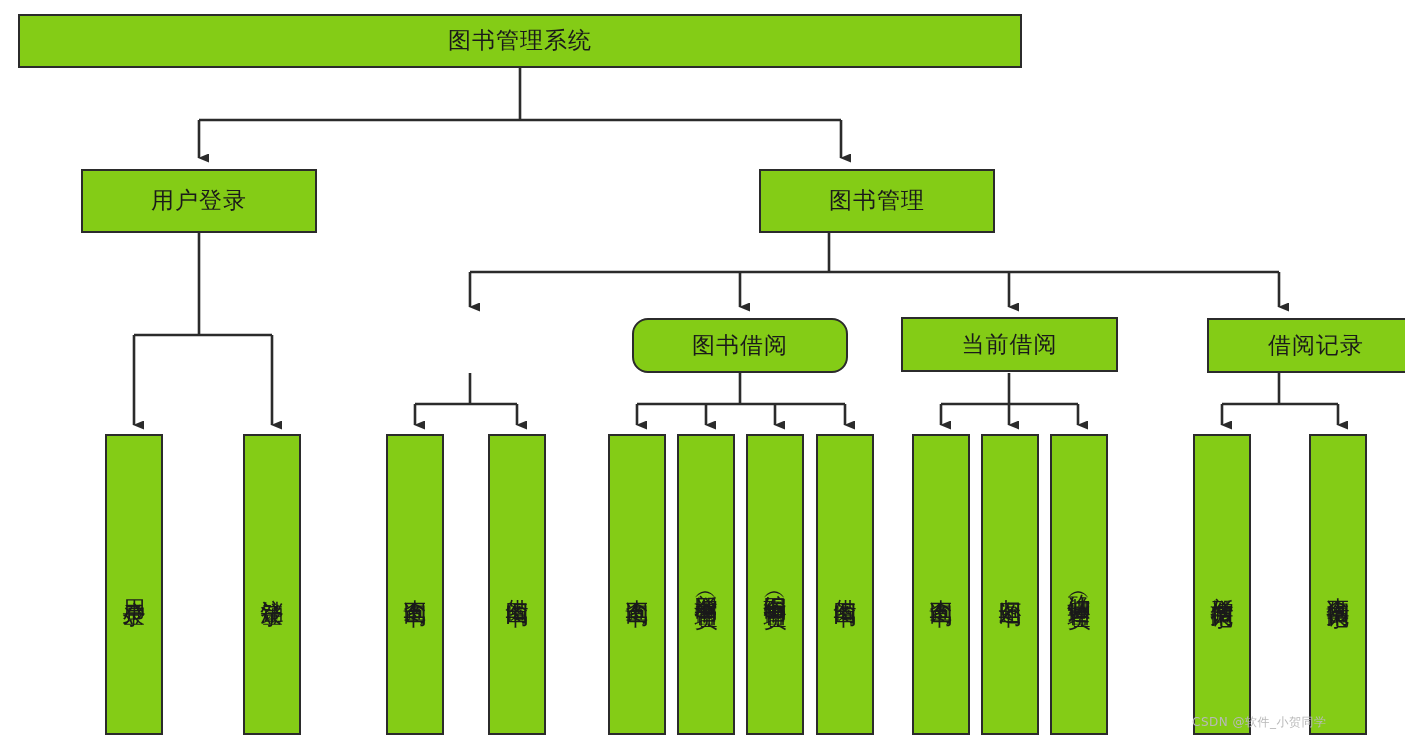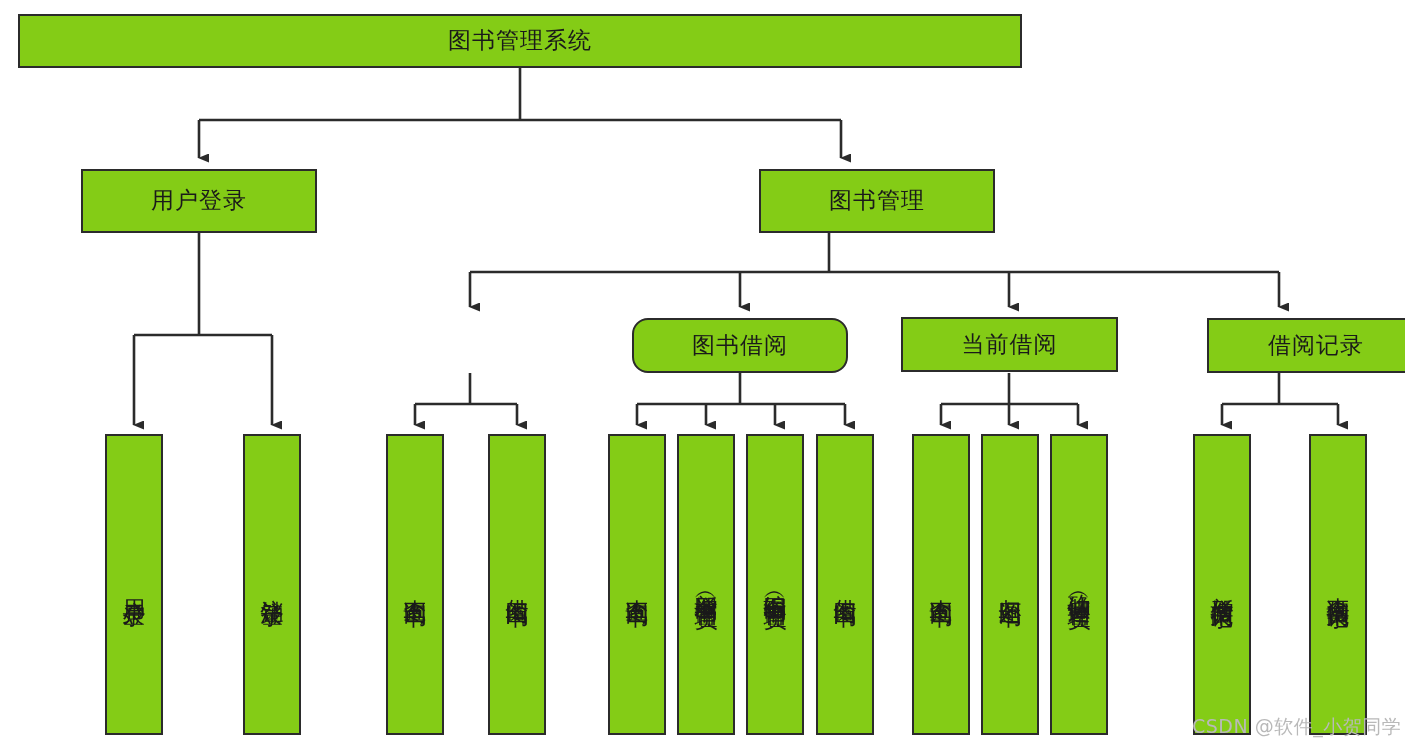--- a/index.html
+++ b/index.html
@@ -51,21 +51,21 @@
   }
   .node.vert .lbl {
     writing-mode: vertical-rl;
     text-orientation: upright;
     display: block;
   }
   .watermark {
     position: absolute;
     left: 1192px;
     top: 714px;
-    font-size: 19px;
+    font-size: 12px;
     color: #b9b9b9;
     white-space: nowrap;
     letter-spacing: 0.5px;
   }
 </style>
 </head>
 <body>
 
 <div id="canvas">
 

